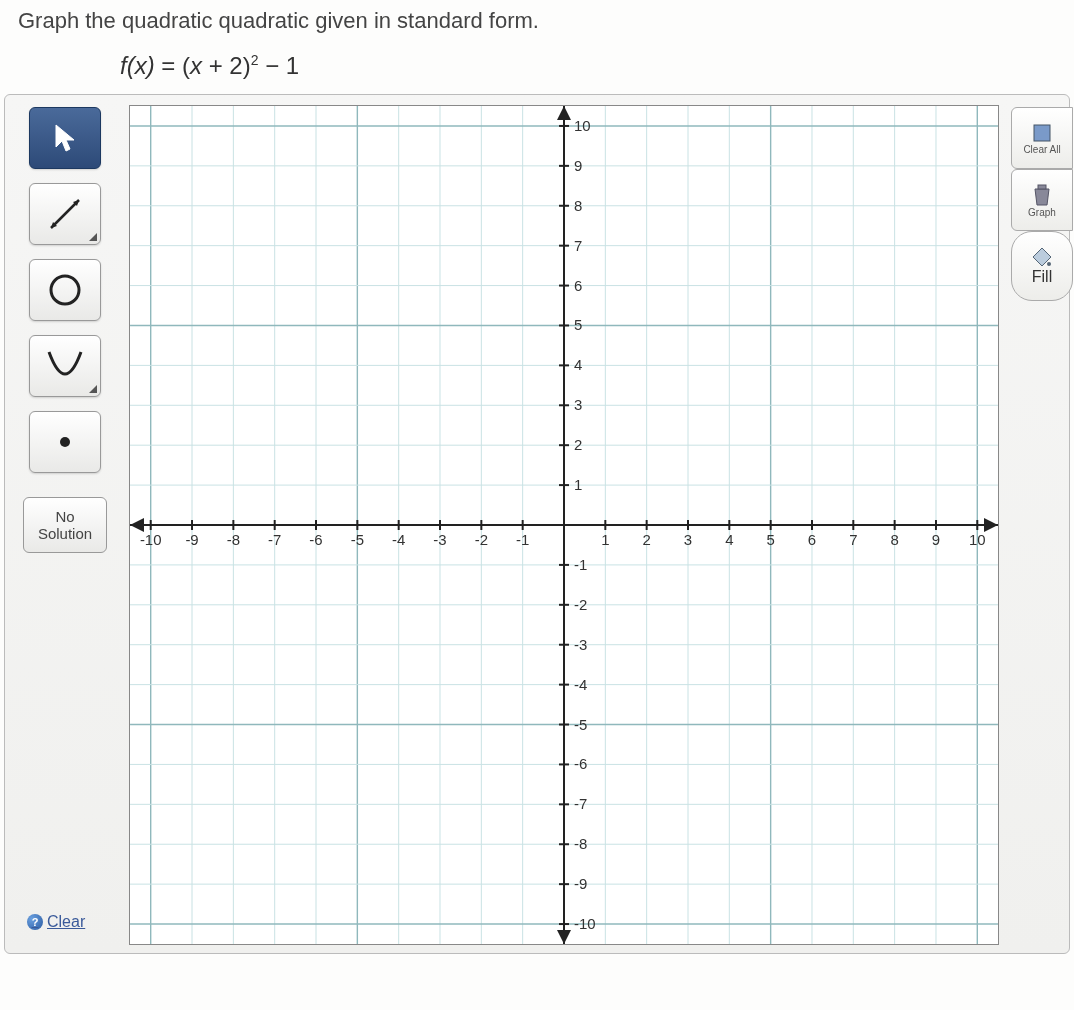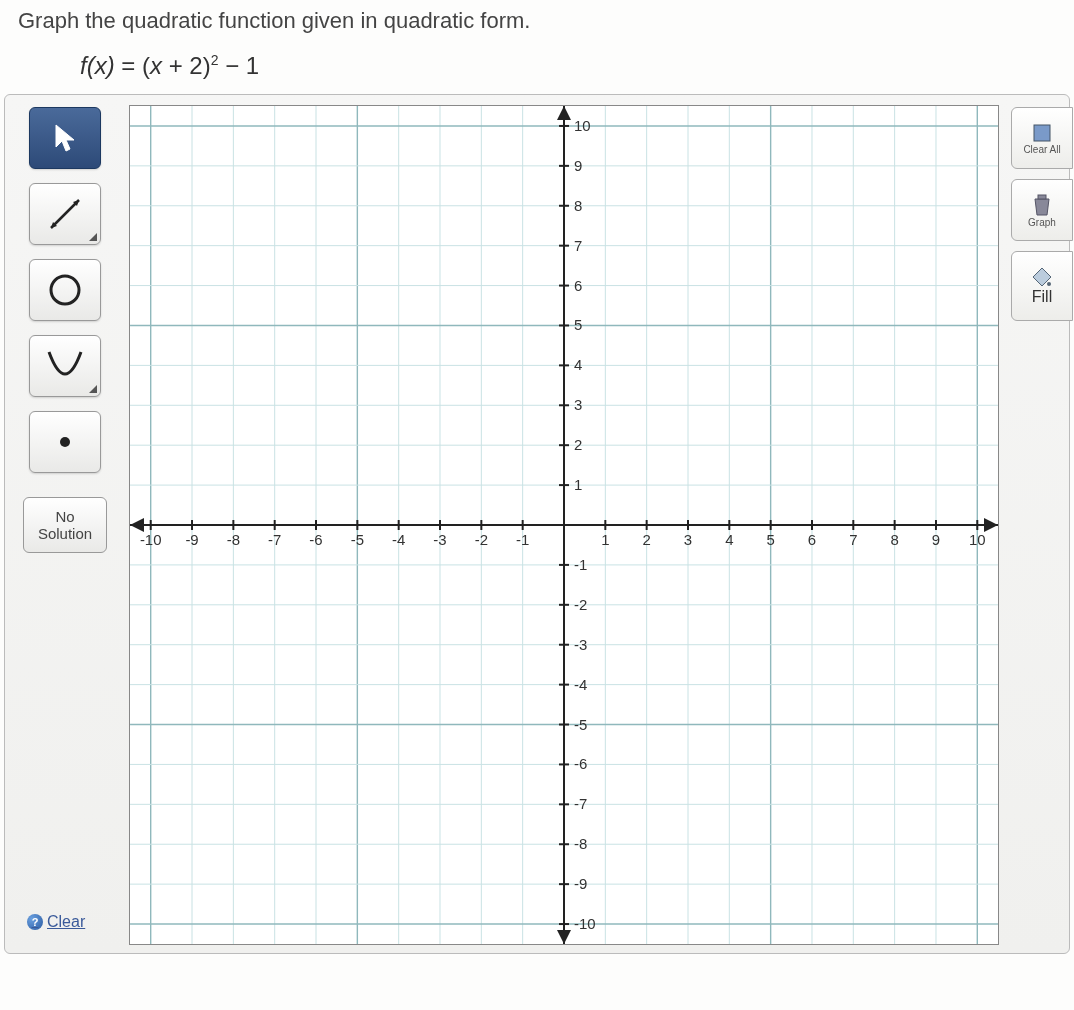--- a/index.html
+++ b/index.html
@@ -10,21 +10,21 @@
     height: 1010px;
     overflow: hidden;
     color: #333;
   }
   .prompt {
     padding: 8px 18px 0 18px;
     font-size: 22px;
     color: #444;
   }
   .equation {
-    padding: 18px 0 14px 80px;
+    padding: 18px 0 14px 120px;
     font-size: 24px;
     font-style: italic;
     color: #333;
   }
   .equation .sup { font-size: 14px; vertical-align: super; font-style: normal; }
   .equation .num { font-style: normal; }
   .work-area {
     position: relative;
     margin: 0 4px;
     border: 1px solid #bbb;
@@ -113,51 +113,50 @@
   .grid-line-major { stroke:#8fb8bc; stroke-width:1.4; }
   .axis { stroke:#222; stroke-width:2; }
   .tick-label { font-size:15px; fill:#333; font-family:Arial; }
   .right-tools {
     position:absolute;
     right:-4px;
     top:12px;
     width:62px;
     display:flex;
     flex-direction:column;
-    gap:10px;
   }
   .rt-btn {
     height:62px;
     border:1px solid #aaa;
     border-radius:6px 0 0 6px;
     background:linear-gradient(#ffffff,#ededea);
     display:flex;
     flex-direction:column;
     align-items:center;
     justify-content:center;
     font-size:13px;
     color:#555;
     cursor:pointer;
     overflow:hidden;
   }
-  .rt-btn.fill { height:70px; font-size:16px; color:#333; }
+  .rt-btn.fill { height:70px; font-size:16px; color:#333;border-radius:21px; }
   .footer {
     position:absolute;
     right:10px;
     bottom:-2px;
     transform: translateY(100%);
     font-size:20px;
     color:#333;
     padding-top:8px;
   }
 </style>
 </head>
 <body>
 
-<div class="prompt">Graph the quadratic function given in quadratic form.</div>
+<div class="prompt">Graph the quadratic quadratic given in standard form.</div>
 
 <div class="equation">
   <span>f(x)</span><span class="num"> = (</span><span>x</span><span class="num"> + 2)</span><span class="sup num">2</span><span class="num"> − 1</span>
 </div>
 
 <div class="work-area">
 
   <div class="toolbar">
     <div class="tool selected">
       <svg width="26" height="30" viewBox="0 0 26 30">

